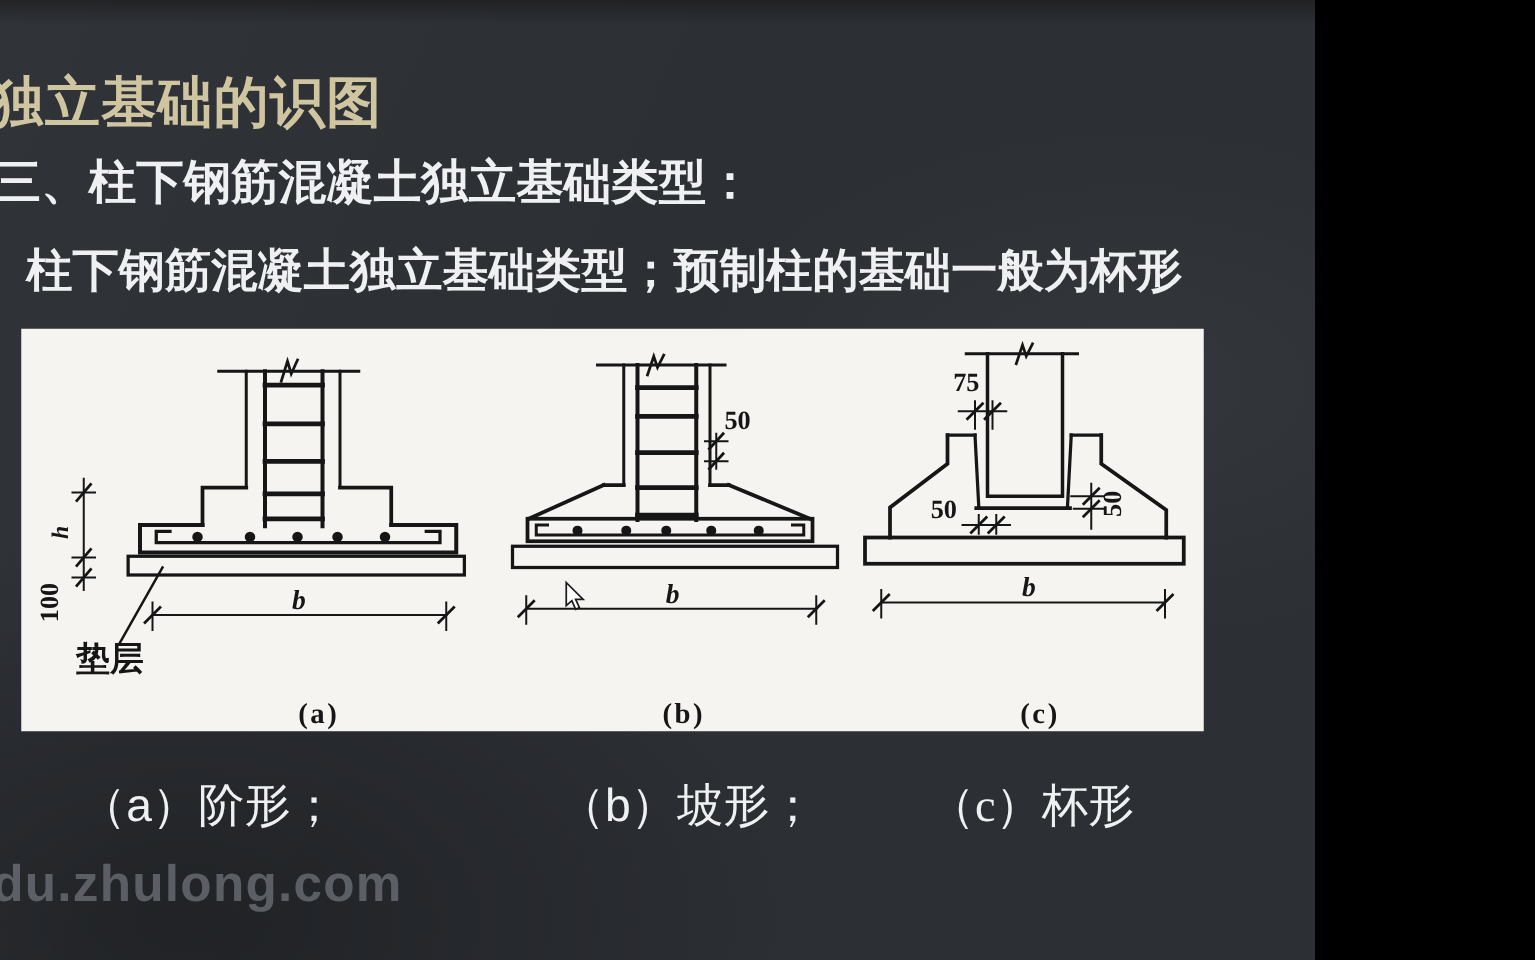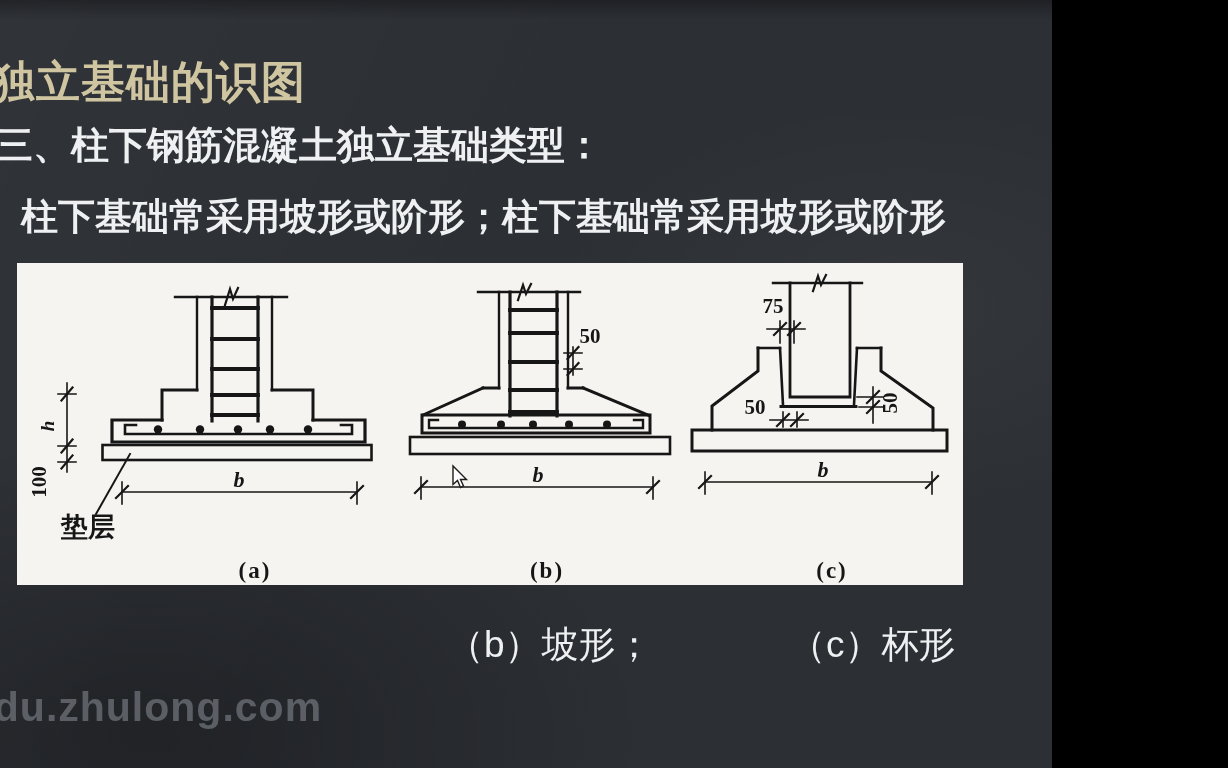--- a/index.html
+++ b/index.html
@@ -32,41 +32,41 @@
   }
   .panel{
     position:absolute;left:17px;top:263px;width:946px;height:322px;
     background:var(--panel);
   }
   .panel svg{display:block;}
   .caption{
     position:absolute;top:620px;font-size:37px;font-weight:500;
     color:var(--text);white-space:nowrap;
   }
-  .cap-a{left:64px;} .cap-b{left:447px;} .cap-c{left:789px;}
+  .cap-a{left:64px;} .cap-b{left:447px;} .cap-c{left:743px;font-family:Liberation Serif, serif;}
   .watermark{
     position:absolute;left:-30px;top:684px;font-size:41px;font-weight:700;
     color:var(--watermark);opacity:0.55;letter-spacing:1px;white-space:nowrap;
   }
   
   text{fill:var(--ink);font-family:"Liberation Serif",serif;}
   .num{font-size:21px;font-weight:600;}
   .dimvar{font-size:19px;font-style:italic;font-weight:600;}
   .dimb{font-size:22px;font-style:italic;font-weight:700;}
   .tag{font-size:23px;font-weight:600;letter-spacing:2px;}
   .cjk{font-size:27px;font-weight:700;font-family:"Liberation Serif","DejaVu Serif",serif;}
 </style>
 </head>
 <body>
 
 <div class="stage">
 
   <div class="title">独立基础的识图</div>
   <div class="subtitle">三、柱下钢筋混凝土独立基础类型：</div>
-  <div class="note">柱下基础常采用坡形或阶形；柱下基础常采用坡形或阶形</div>
+  <div class="note">柱下钢筋混凝土独立基础类型；预制柱的基础一般为杯形</div>
 
   <div class="panel">
     <svg width="946" height="322" viewBox="0 0 946 322">
 
       <g stroke="#161616" fill="none" stroke-linecap="square">
         <path d="M158,34 H270" stroke-width="2.4"></path>
         <path d="M208,42 L213,26 L216,36 L221,25" stroke-width="2.2"></path>
         <path d="M180,34 V127 M255,34 V127" stroke-width="2.4"></path>
         <path d="M195,34 V158 M241,34 V158" stroke-width="3.2"></path>
         <path d="M195,45 H241 M195,76 H241 M195,106 H241 M195,132 H241 M195,152 H241" stroke-width="3.8"></path>
@@ -165,17 +165,18 @@
         </g>
         <text class="num" x="756" y="50" text-anchor="middle" stroke="none">75</text>
         <text class="num" x="738" y="151" text-anchor="middle" stroke="none">50</text>
         <text class="num" x="874" y="146" text-anchor="middle" transform="rotate(-90 874 140)" stroke="none">50</text>
         <text class="dimb" x="806" y="214" text-anchor="middle" stroke="none">b</text>
         <text class="tag" x="815" y="315" text-anchor="middle" stroke="none">(c)</text>
       </g>
     </svg>
   </div>
 
+  <div class="caption cap-a">（a）阶形；</div>
   <div class="caption cap-b">（b）坡形；</div>
   <div class="caption cap-c">（c）杯形</div>
 
   <div class="watermark">edu.zhulong.com</div>
 </div>
 
 </body></html>

